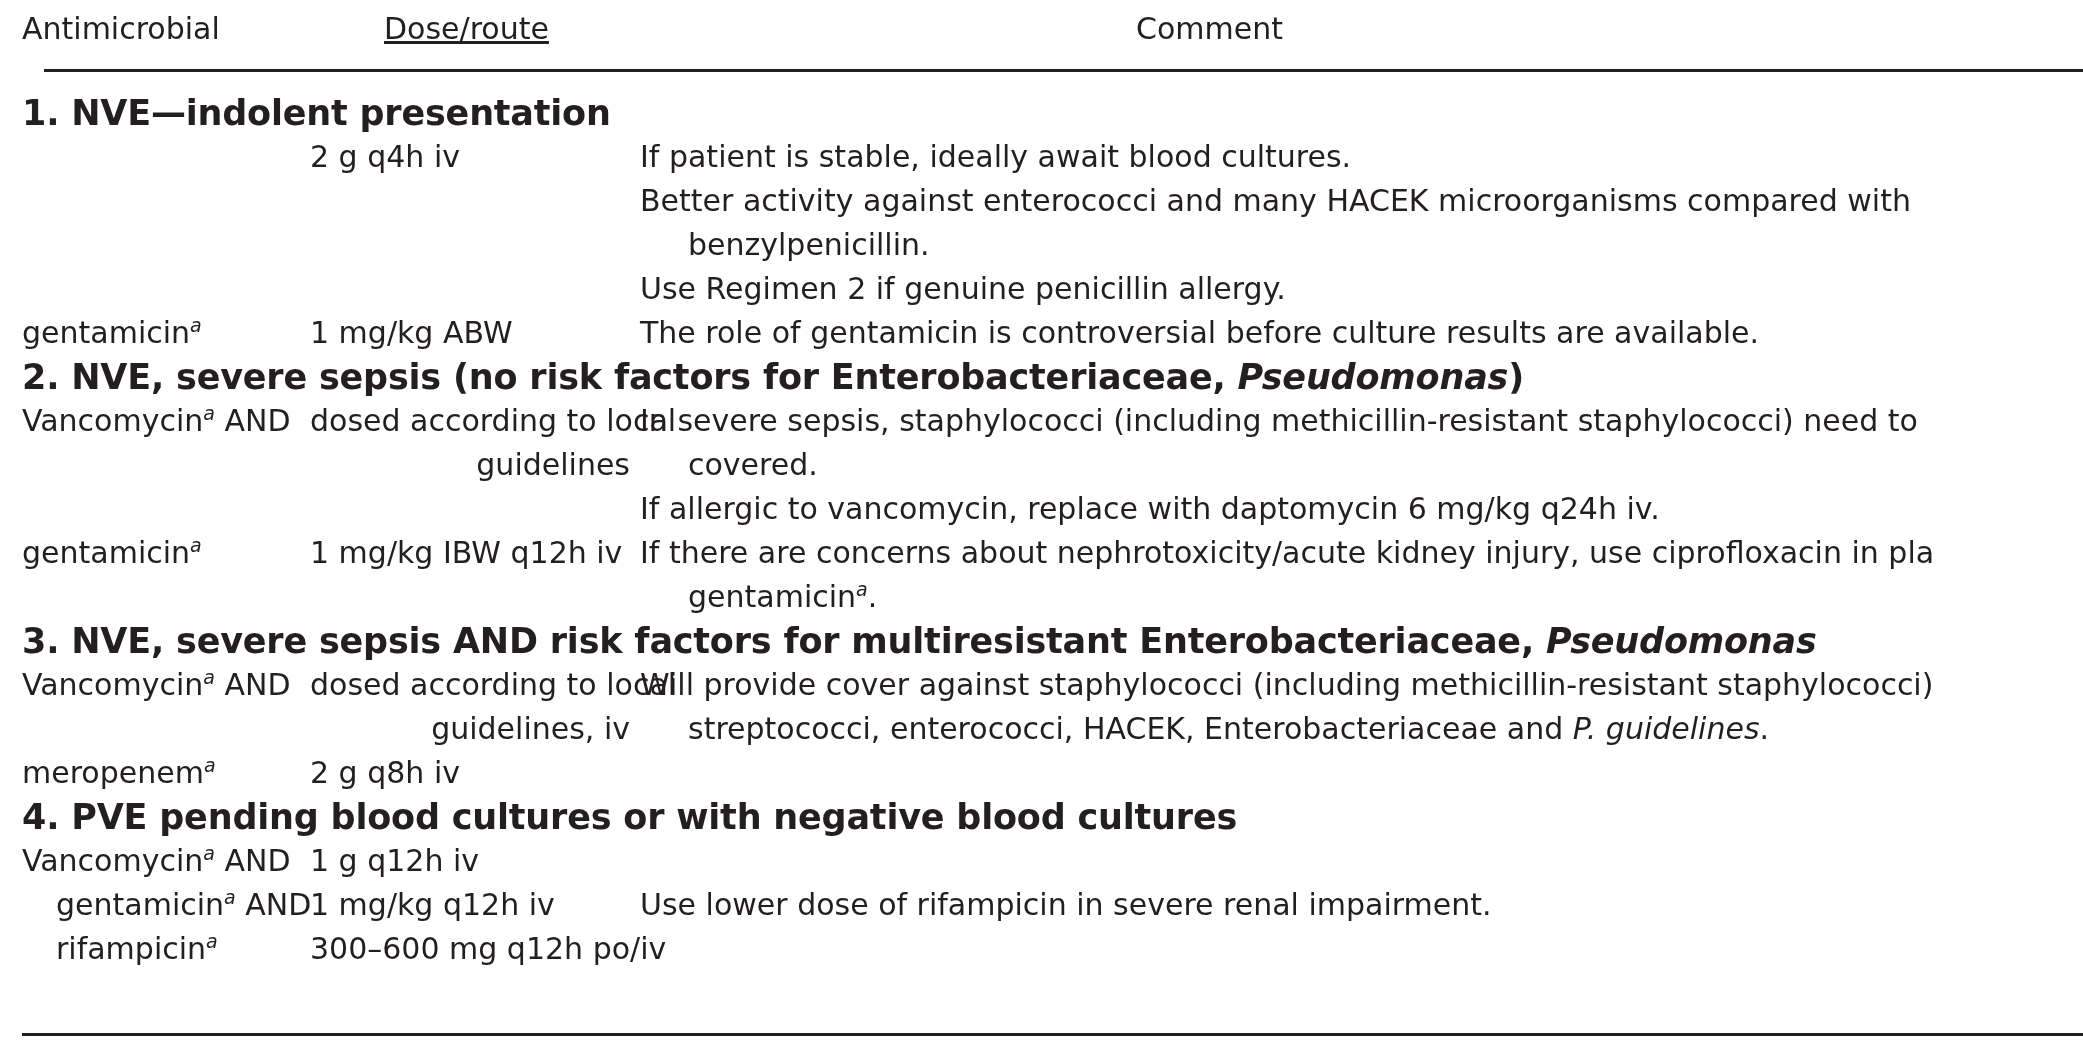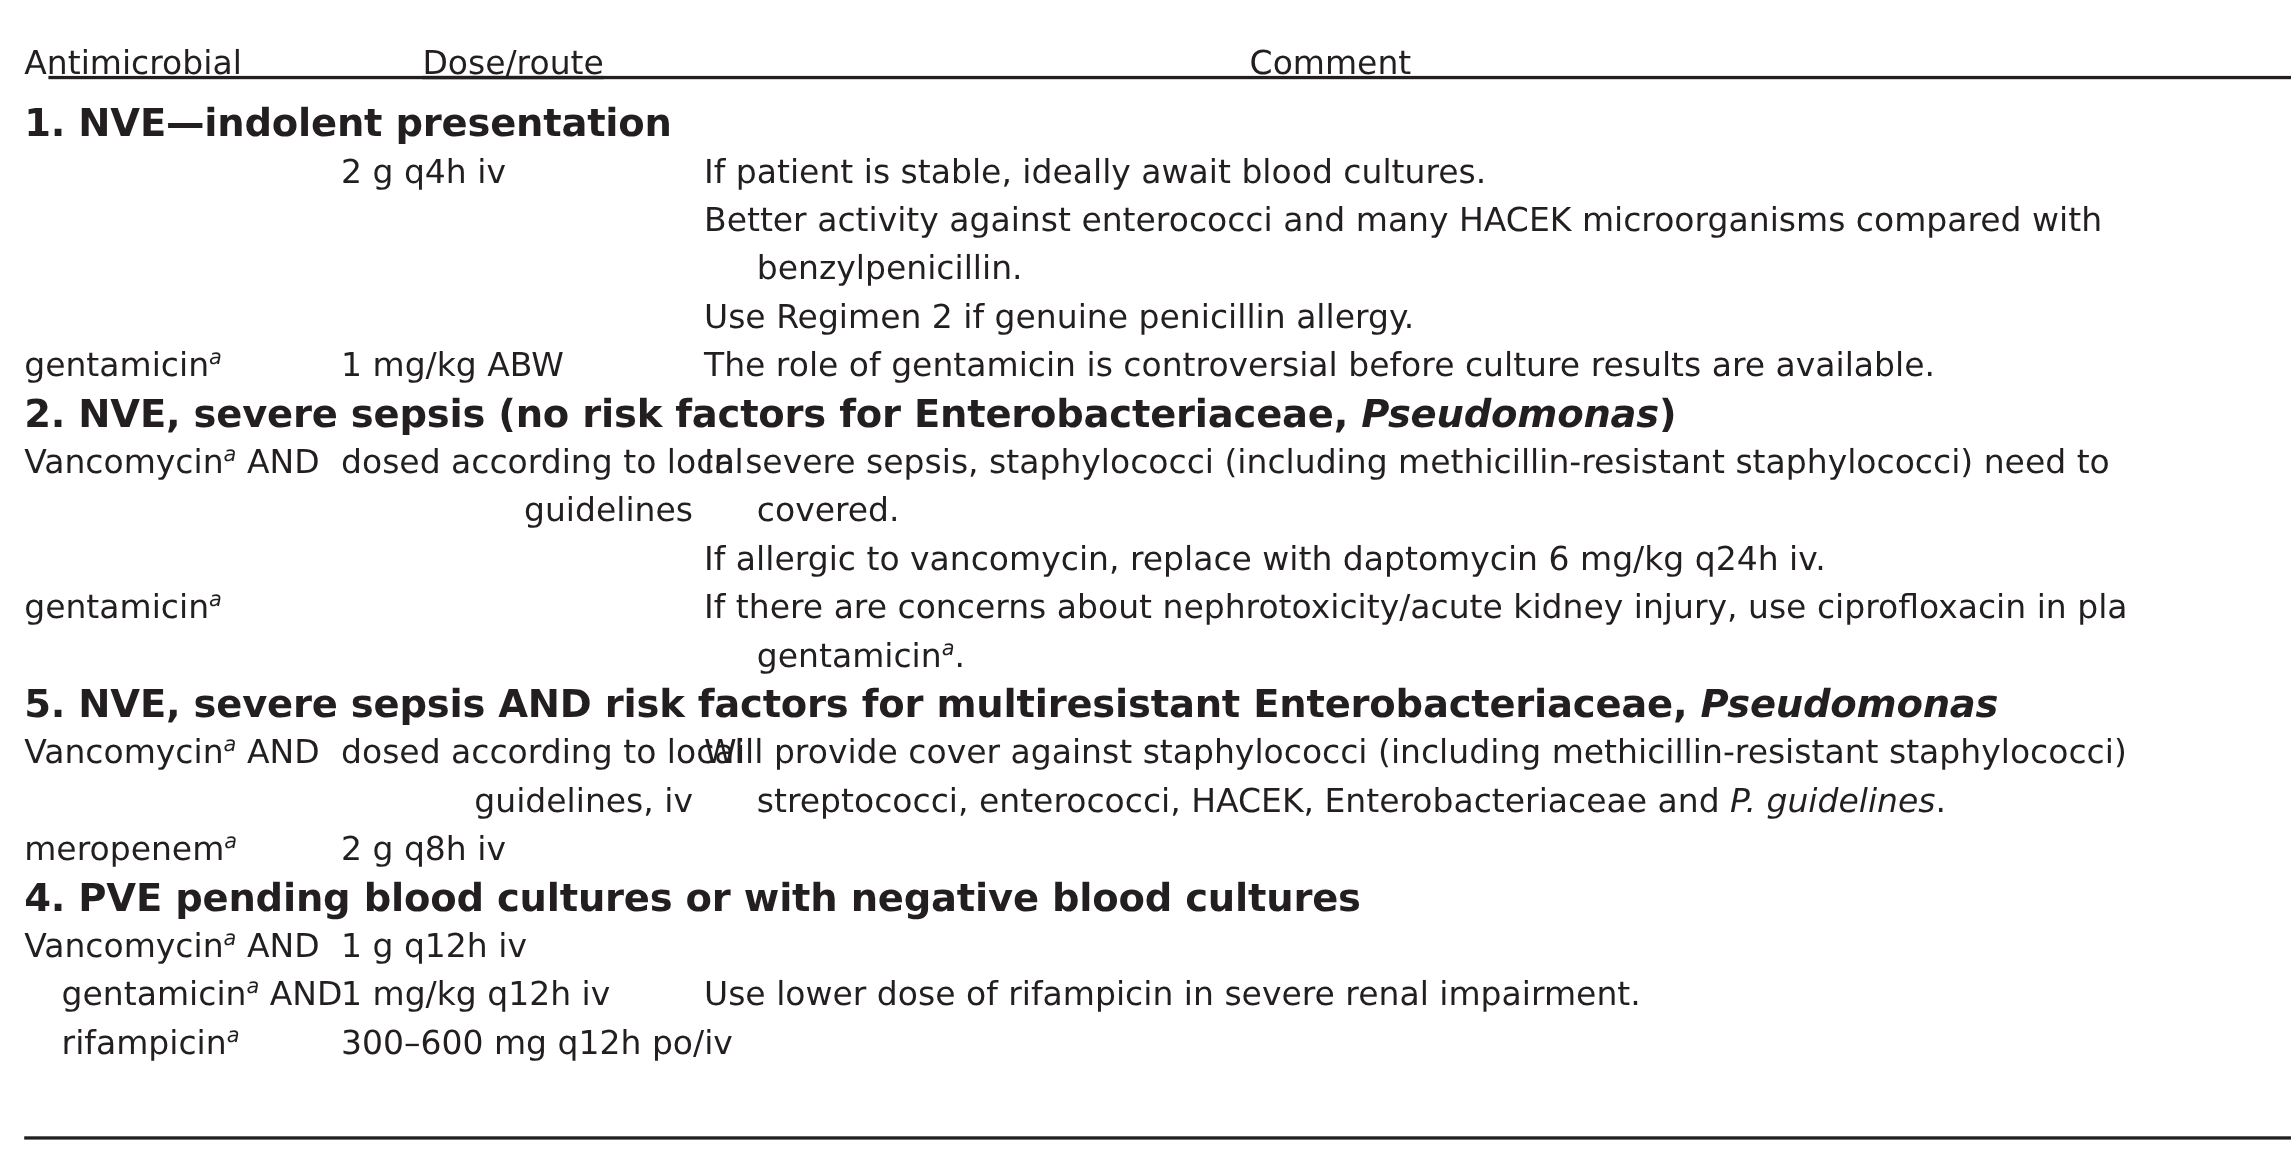--- a/index.html
+++ b/index.html
@@ -30,21 +30,20 @@
     height: 71px;
   }
   .th {
     position: absolute;
     top: 10px;
     font-size: 30px;
     font-weight: 400;
     line-height: 38px;
     color: #231f20;
     white-space: nowrap;
-    margin-top: 29px;
   }
   .th-antimicrobial { left: 0px; }
   .th-dose { left: 362px; text-decoration: underline; }
   .th-comment { left: 1114px; }
 
   .rule {
     position: absolute;
     left: 22px;
     right: 0;
     height: 3px;
@@ -172,30 +171,33 @@
         <span class="line">If allergic to vancomycin, replace with daptomycin 6 mg/kg q24h iv.</span>
       </div>
     </div>
 
     <div class="row row-h88">
       <div class="cell cell-drug">
         <span class="line">
           <span>gentamicin</span><sup>a</sup>
         </span>
       </div>
+      <div class="cell cell-dose">
+        <span class="line dose-left">1 mg/kg IBW q12h iv</span>
+      </div>
       <div class="cell cell-comment">
         <span class="line">If there are concerns about nephrotoxicity/acute kidney injury, use ciprofloxacin in pla</span>
         <span class="line indent-2">
           <span>gentamicin</span><sup>a</sup><span>.</span>
         </span>
       </div>
     </div>
 
     <div class="section-title">
-      <span>5. NVE, severe sepsis AND risk factors for multiresistant Enterobacteriaceae, </span><span class="ital">Pseudomonas</span><span></span>
+      <span>3. NVE, severe sepsis AND risk factors for multiresistant Enterobacteriaceae, </span><span class="ital">Pseudomonas</span><span></span>
     </div>
 
     <div class="row row-h88">
       <div class="cell cell-drug">
         <span class="line">
           <span>Vancomycin</span><sup>a</sup><span> AND</span>
         </span>
       </div>
       <div class="cell cell-dose">
         <span class="line dose-right">dosed according to local</span>

